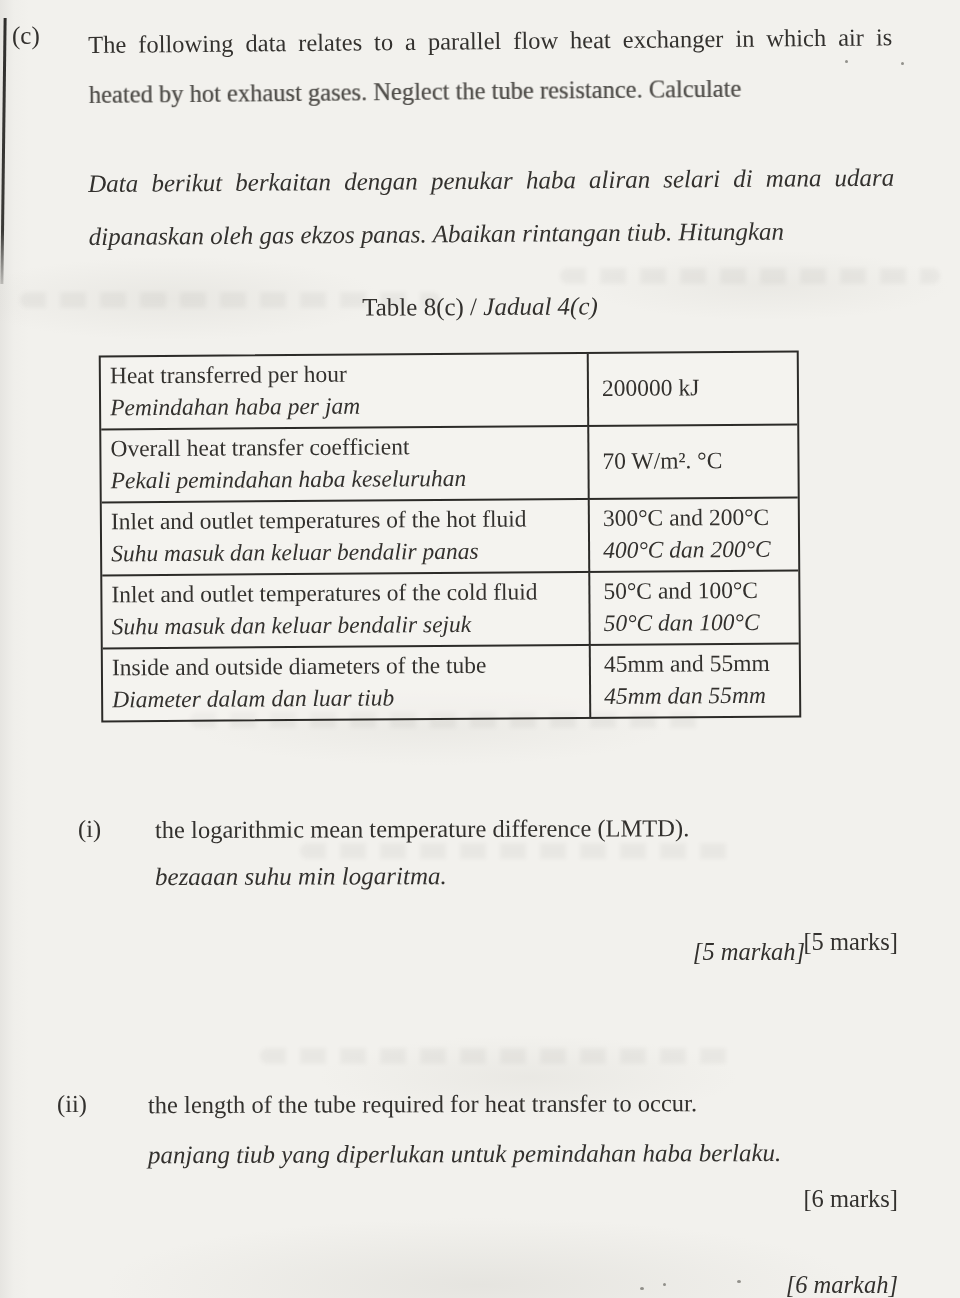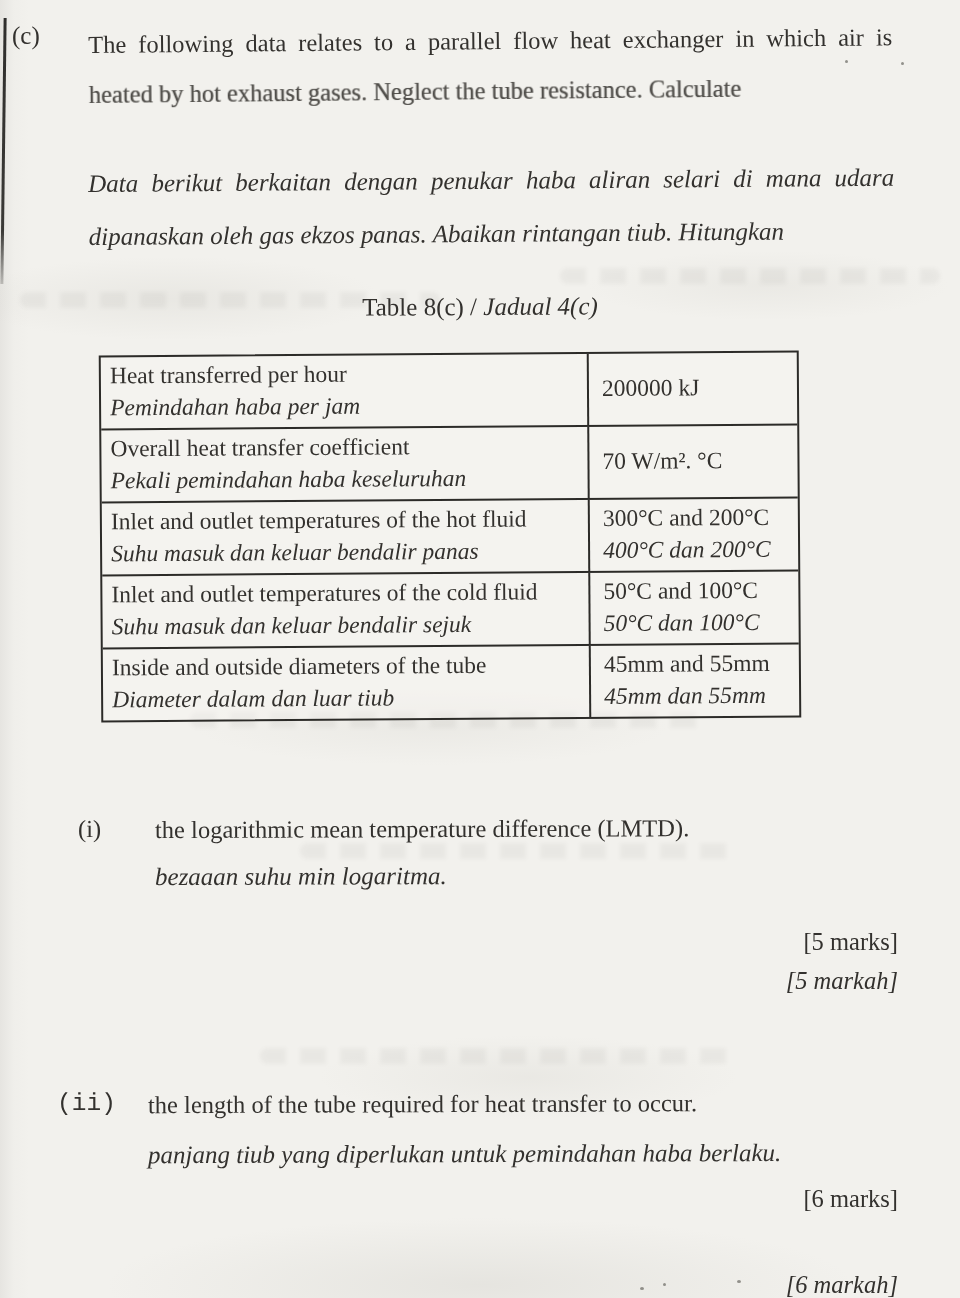--- a/index.html
+++ b/index.html
@@ -165,21 +165,21 @@
         <span class="en">45mm and 55mm</span>
         <span class="ms">45mm dan 55mm</span>
       </div>
     </div>
   </div>
 
   <div class="abs q-num" style="left:78px;top:815px;transform:rotate(-0.2deg);">(i)</div>
   <div class="abs q-text" style="left:155px;top:815px;width:620px;transform:rotate(-0.2deg);">the logarithmic mean temperature difference (LMTD).</div>
   <div class="abs q-ms" style="left:155px;top:862px;width:620px;transform:rotate(-0.2deg);">bezaaan suhu min logaritma.</div>
   <div class="abs marks" style="top:928px;">[5 marks]</div>
-  <div class="abs marks italic" style="top:967px;">[5 markah]</div>
+  <div class="abs marks italic" style="top:938px;text-align:center;">[5 markah]</div>
 
-  <div class="abs q-num" style="left:57px;top:1090px;transform:rotate(-0.2deg);font-family:Liberation Mono, monospace;">(ii)</div>
+  <div class="abs q-num" style="left:57px;top:1090px;transform:rotate(-0.2deg);">(ii)</div>
   <div class="abs q-text" style="left:148px;top:1090px;width:660px;transform:rotate(-0.2deg);">the length of the tube required for heat transfer to occur.</div>
   <div class="abs q-ms" style="left:148px;top:1140px;width:700px;transform:rotate(-0.2deg);">panjang tiub yang diperlukan untuk pemindahan haba berlaku.</div>
   <div class="abs marks" style="top:1185px;text-align:right;">[6 marks]</div>
   <div class="abs marks italic" style="top:1233px;margin-top:38px;">[6 markah]</div>
 
 </div>
 
 </body></html>

